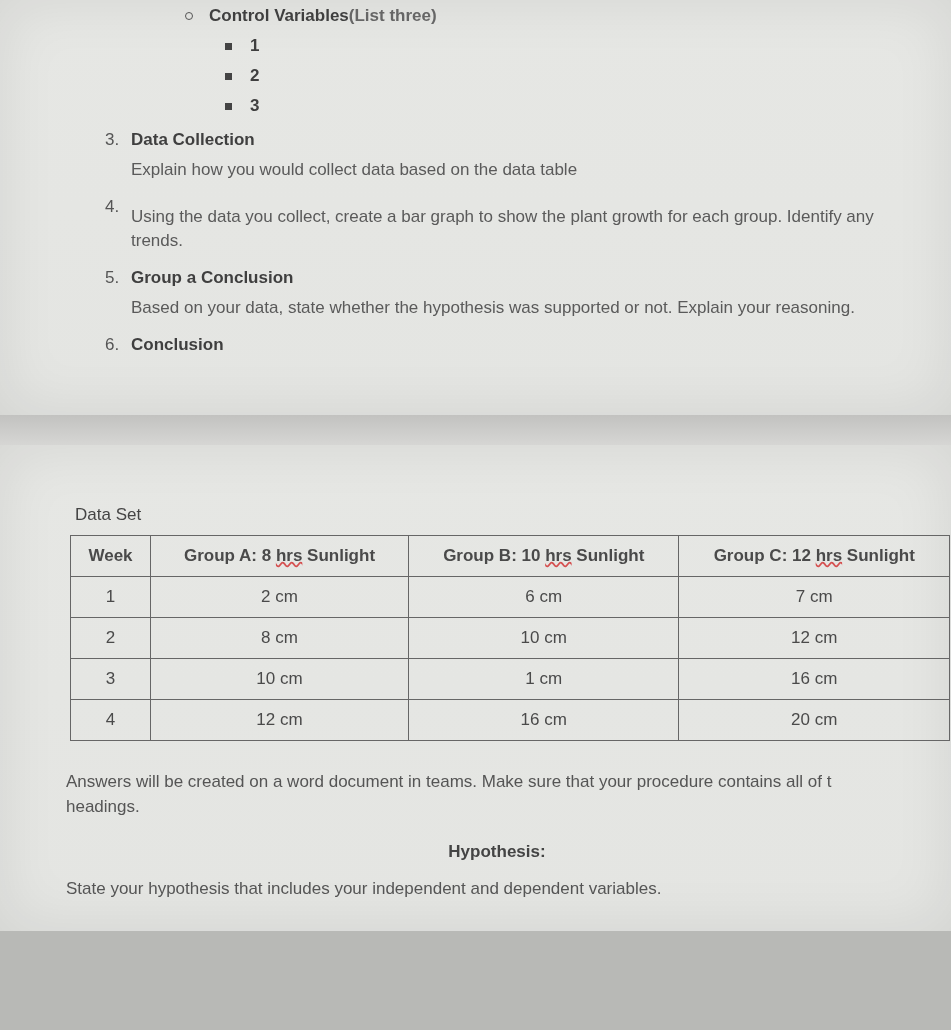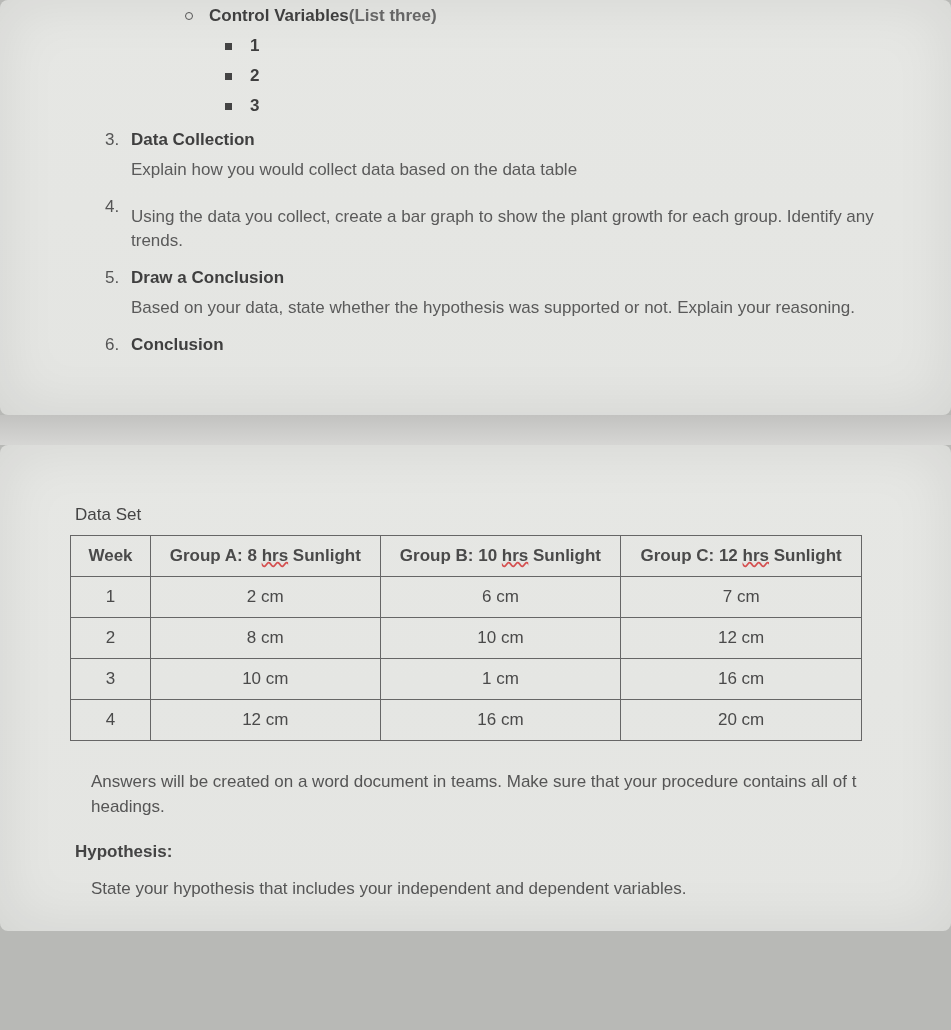--- a/index.html
+++ b/index.html
@@ -8,21 +8,20 @@
     font-size: 17px;
     color: #4a4a4a;
     width: 951px;
     background: #b8b9b6;
   }
   .page {
     background: #e8e8e6;
     background: linear-gradient(180deg, #e6e7e4 0%, #e4e5e2 100%);
     padding: 0 32px 30px 15px;
     box-shadow: inset 0 0 60px rgba(0,0,0,0.08);
-    border-radius: 8px;
   }
   .page1 { padding-top: 6px; padding-bottom: 60px; }
   .page2 { padding-top: 60px; }
   .gap {
     height: 30px;
     background: #cfcfcd;
     background: linear-gradient(180deg, #c2c2c0 0%, #d6d6d4 100%);
   }
   .ol-row { display: flex; margin-left: 90px; margin-top: 14px; }
   .ol-num { width: 26px; font-weight: normal; color: #555; }
@@ -30,35 +29,35 @@
   .bold { font-weight: 700; color: #3f3f3f; }
   .sub { color: #5a5a5a; margin-top: 8px; line-height: 1.45; }
   .bullet-row { display: flex; align-items: center; margin-left: 210px; margin-top: 10px; }
   .square { width: 7px; height: 7px; background: #444; margin-right: 18px; }
   .circ { width: 8px; height: 8px; border: 1.5px solid #555; border-radius: 50%; margin-right: 16px; display:inline-block; }
   .cv-row { display:flex; align-items:center; margin-left: 170px; }
   .wavy { text-decoration: underline wavy #d55050; text-decoration-skip-ink: none; }
   .section-title { font-weight: 400; color: #444; margin-left: 60px; }
   table {
     border-collapse: collapse;
-    width: 792px;
+    width: 880px;
     margin-left: 55px;
     margin-top: 10px;
   }
   th, td {
     border: 1.5px solid #666;
     padding: 10px 8px;
     text-align: center;
     color: #4a4a4a;
     font-size: 17px;
   }
   th { font-weight: 700; }
   td.wk { width: 80px; }
-  .body-text { margin-left: 76px; margin-right: 10px; margin-top: 28px; color: #555; line-height: 1.5; }
-  .hyp { font-weight: 700; margin-left: 60px; margin-top: 22px; color: #444; }
+  .body-text { margin-left: 51px; margin-right: 10px; margin-top: 28px; color: #555; line-height: 1.5; }
+  .hyp { font-weight: 700; margin-left: 60px; margin-top: 22px; color: #444; text-align: center; }
   .light { font-weight: bold; color: #666; }
 </style>
 </head>
 <body>
 
 <div class="page page1">
 
   <div class="cv-row">
     <span class="circ"></span>
     <span class="bold">Control Variables</span>
@@ -89,21 +88,21 @@
   <div class="ol-row">
     <div class="ol-num">4.</div>
     <div class="ol-body">
       <div class="sub">Using the data you collect, create a bar graph to show the plant growth for each group. Identify any trends.</div>
     </div>
   </div>
 
   <div class="ol-row">
     <div class="ol-num">5.</div>
     <div class="ol-body">
-      <div class="bold">Draw a Conclusion</div>
+      <div class="bold">Group a Conclusion</div>
       <div class="sub">Based on your data, state whether the hypothesis was supported or not. Explain your reasoning.</div>
     </div>
   </div>
 
   <div class="ol-row">
     <div class="ol-num">6.</div>
     <div class="ol-body">
       <div class="bold">Conclusion</div>
     </div>
   </div>

